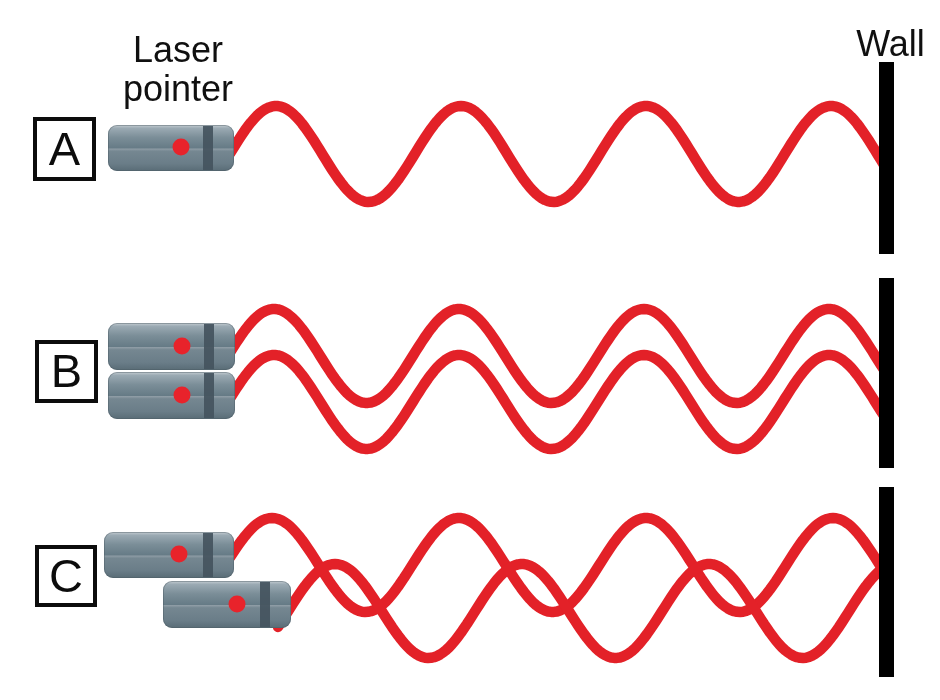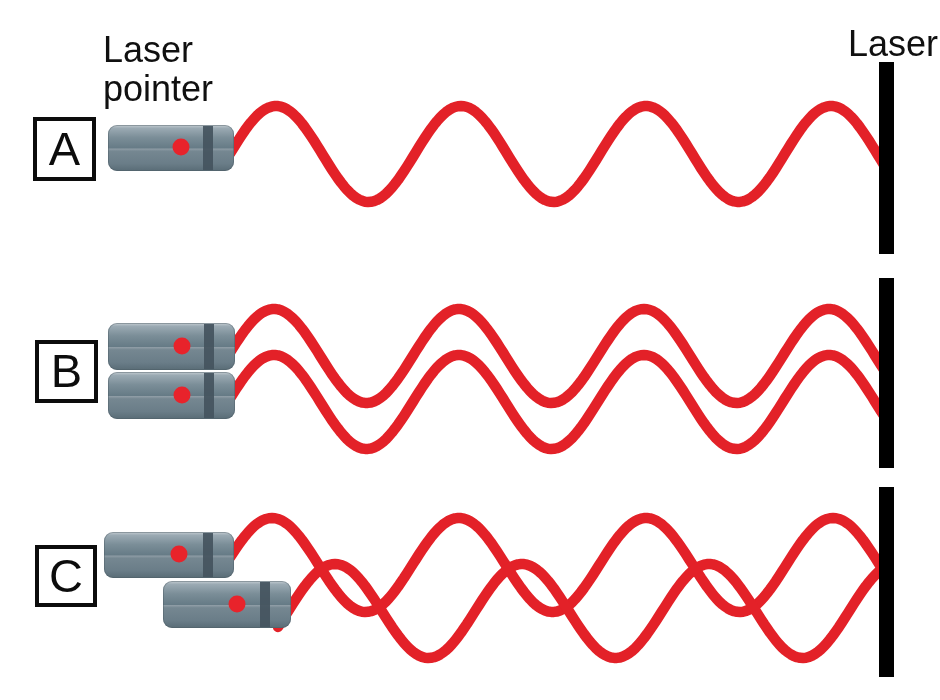--- a/index.html
+++ b/index.html
@@ -3,21 +3,21 @@
 <meta charset="utf-8">
 <style>
   html,body{margin:0;padding:0;background:#fff;}
   #stage{
     position:relative;width:940px;height:700px;overflow:hidden;
     background:var(--background,#ffffff);
     font-family:"Liberation Sans",sans-serif;
   }
   .txt-label{
     position:absolute;color:var(--text,#101010);
-    font-size:36px;line-height:39px;text-align:left;white-space:pre-line;
+    font-size:36px;line-height:39px;text-align:center;white-space:pre-line;
   }
   #beam-layer{position:absolute;left:0;top:0;z-index:1;}
   .laser{
     position:absolute;z-index:2;border-radius:9px;
     background:linear-gradient(180deg,
       #c6ced3 0%,
       #9baab3 7%,
       #7b8e98 27%,
       #667b86 50%,
       #8e9ca5 52%,
@@ -53,21 +53,21 @@
   <svg id="beam-layer" width="940" height="700" viewBox="0 0 940 700">
       <path d="M230.0 153.6 L233.0 148.7 L236.0 143.9 L239.0 139.2 L242.0 134.6 L245.0 130.2 L248.0 126.1 L251.0 122.3 L254.0 118.8 L257.0 115.7 L260.0 112.9 L263.0 110.6 L266.0 108.7 L269.0 107.4 L272.0 106.4 L275.0 106.0 L278.0 106.1 L281.0 106.7 L284.0 107.8 L287.0 109.3 L290.0 111.3 L293.0 113.8 L296.0 116.7 L299.0 119.9 L302.0 123.5 L305.0 127.5 L308.0 131.7 L311.0 136.1 L314.0 140.7 L317.0 145.5 L320.0 150.3 L323.0 155.2 L326.0 160.1 L329.0 164.9 L332.0 169.6 L335.0 174.1 L338.0 178.5 L341.0 182.5 L344.0 186.3 L347.0 189.8 L350.0 192.8 L353.0 195.5 L356.0 197.7 L359.0 199.5 L362.0 200.8 L365.0 201.7 L368.0 202.0 L371.0 201.8 L374.0 201.2 L377.0 200.0 L380.0 198.4 L383.0 196.3 L386.0 193.8 L389.0 190.8 L392.0 187.5 L395.0 183.8 L398.0 179.9 L401.0 175.6 L404.0 171.1 L407.0 166.5 L410.0 161.7 L413.0 156.9 L416.0 152.0 L419.0 147.1 L422.0 142.3 L425.0 137.6 L428.0 133.1 L431.0 128.8 L434.0 124.8 L437.0 121.1 L440.0 117.7 L443.0 114.7 L446.0 112.1 L449.0 109.9 L452.0 108.2 L455.0 107.0 L458.0 106.2 L461.0 106.0 L464.0 106.2 L467.0 107.0 L470.0 108.2 L473.0 109.9 L476.0 112.1 L479.0 114.7 L482.0 117.7 L485.0 121.1 L488.0 124.8 L491.0 128.8 L494.0 133.1 L497.0 137.6 L500.0 142.3 L503.0 147.1 L506.0 152.0 L509.0 156.9 L512.0 161.7 L515.0 166.5 L518.0 171.1 L521.0 175.6 L524.0 179.9 L527.0 183.8 L530.0 187.5 L533.0 190.8 L536.0 193.8 L539.0 196.3 L542.0 198.4 L545.0 200.0 L548.0 201.2 L551.0 201.8 L554.0 202.0 L557.0 201.7 L560.0 200.8 L563.0 199.5 L566.0 197.7 L569.0 195.5 L572.0 192.8 L575.0 189.8 L578.0 186.3 L581.0 182.5 L584.0 178.5 L587.0 174.1 L590.0 169.6 L593.0 164.9 L596.0 160.1 L599.0 155.2 L602.0 150.3 L605.0 145.5 L608.0 140.7 L611.0 136.1 L614.0 131.7 L617.0 127.5 L620.0 123.5 L623.0 119.9 L626.0 116.7 L629.0 113.8 L632.0 111.3 L635.0 109.3 L638.0 107.8 L641.0 106.7 L644.0 106.1 L647.0 106.0 L650.0 106.4 L653.0 107.4 L656.0 108.7 L659.0 110.6 L662.0 112.9 L665.0 115.7 L668.0 118.8 L671.0 122.3 L674.0 126.1 L677.0 130.2 L680.0 134.6 L683.0 139.2 L686.0 143.9 L689.0 148.7 L692.0 153.6 L695.0 158.5 L698.0 163.3 L701.0 168.1 L704.0 172.7 L707.0 177.1 L710.0 181.2 L713.0 185.1 L716.0 188.7 L719.0 191.9 L722.0 194.7 L725.0 197.0 L728.0 199.0 L731.0 200.5 L734.0 201.4 L737.0 201.9 L740.0 201.9 L743.0 201.4 L746.0 200.5 L749.0 199.0 L752.0 197.0 L755.0 194.7 L758.0 191.9 L761.0 188.7 L764.0 185.1 L767.0 181.2 L770.0 177.1 L773.0 172.7 L776.0 168.1 L779.0 163.3 L782.0 158.5 L785.0 153.6 L788.0 148.7 L791.0 143.9 L794.0 139.2 L797.0 134.6 L800.0 130.2 L803.0 126.1 L806.0 122.3 L809.0 118.8 L812.0 115.7 L815.0 112.9 L818.0 110.6 L821.0 108.7 L824.0 107.4 L827.0 106.4 L830.0 106.0 L833.0 106.1 L836.0 106.7 L839.0 107.8 L842.0 109.3 L845.0 111.3 L848.0 113.8 L851.0 116.7 L854.0 119.9 L857.0 123.5 L860.0 127.5 L863.0 131.7 L866.0 136.1 L869.0 140.7 L872.0 145.5 L875.0 150.3 L878.0 155.2 L881.0 160.1 L884.0 164.9 L886.0 168.1" fill="none" stroke="#e32128" stroke-width="10.5" stroke-linecap="round" stroke-linejoin="round"></path>
       <path d="M230.0 352.4 L233.0 347.7 L236.0 343.0 L239.0 338.5 L242.0 334.1 L245.0 330.0 L248.0 326.2 L251.0 322.6 L254.0 319.4 L257.0 316.6 L260.0 314.2 L263.0 312.2 L266.0 310.7 L269.0 309.7 L272.0 309.1 L275.0 309.0 L278.0 309.4 L281.0 310.3 L284.0 311.7 L287.0 313.5 L290.0 315.8 L293.0 318.5 L296.0 321.5 L299.0 324.9 L302.0 328.7 L305.0 332.7 L308.0 337.0 L311.0 341.5 L314.0 346.1 L317.0 350.8 L320.0 355.6 L323.0 360.4 L326.0 365.1 L329.0 369.8 L332.0 374.3 L335.0 378.6 L338.0 382.6 L341.0 386.4 L344.0 389.9 L347.0 393.1 L350.0 395.8 L353.0 398.1 L356.0 400.0 L359.0 401.5 L362.0 402.5 L365.0 402.9 L368.0 402.9 L371.0 402.5 L374.0 401.5 L377.0 400.0 L380.0 398.1 L383.0 395.8 L386.0 393.1 L389.0 389.9 L392.0 386.4 L395.0 382.6 L398.0 378.6 L401.0 374.3 L404.0 369.8 L407.0 365.1 L410.0 360.4 L413.0 355.6 L416.0 350.8 L419.0 346.1 L422.0 341.5 L425.0 337.0 L428.0 332.7 L431.0 328.7 L434.0 324.9 L437.0 321.5 L440.0 318.5 L443.0 315.8 L446.0 313.5 L449.0 311.7 L452.0 310.3 L455.0 309.4 L458.0 309.0 L461.0 309.1 L464.0 309.7 L467.0 310.7 L470.0 312.2 L473.0 314.2 L476.0 316.6 L479.0 319.4 L482.0 322.6 L485.0 326.2 L488.0 330.0 L491.0 334.1 L494.0 338.5 L497.0 343.0 L500.0 347.7 L503.0 352.4 L506.0 357.2 L509.0 362.0 L512.0 366.7 L515.0 371.3 L518.0 375.7 L521.0 380.0 L524.0 383.9 L527.0 387.6 L530.0 391.0 L533.0 394.0 L536.0 396.6 L539.0 398.8 L542.0 400.6 L545.0 401.9 L548.0 402.7 L551.0 403.0 L554.0 402.8 L557.0 402.2 L560.0 401.1 L563.0 399.5 L566.0 397.4 L569.0 394.9 L572.0 392.1 L575.0 388.8 L578.0 385.2 L581.0 381.3 L584.0 377.2 L587.0 372.8 L590.0 368.2 L593.0 363.5 L596.0 358.8 L599.0 354.0 L602.0 349.2 L605.0 344.5 L608.0 340.0 L611.0 335.6 L614.0 331.4 L617.0 327.4 L620.0 323.8 L623.0 320.5 L626.0 317.5 L629.0 315.0 L632.0 312.8 L635.0 311.2 L638.0 310.0 L641.0 309.2 L644.0 309.0 L647.0 309.2 L650.0 310.0 L653.0 311.2 L656.0 312.8 L659.0 315.0 L662.0 317.5 L665.0 320.5 L668.0 323.8 L671.0 327.4 L674.0 331.4 L677.0 335.6 L680.0 340.0 L683.0 344.5 L686.0 349.2 L689.0 354.0 L692.0 358.8 L695.0 363.5 L698.0 368.2 L701.0 372.8 L704.0 377.2 L707.0 381.3 L710.0 385.2 L713.0 388.8 L716.0 392.1 L719.0 394.9 L722.0 397.4 L725.0 399.5 L728.0 401.1 L731.0 402.2 L734.0 402.8 L737.0 403.0 L740.0 402.7 L743.0 401.9 L746.0 400.6 L749.0 398.8 L752.0 396.6 L755.0 394.0 L758.0 391.0 L761.0 387.6 L764.0 383.9 L767.0 380.0 L770.0 375.7 L773.0 371.3 L776.0 366.7 L779.0 362.0 L782.0 357.2 L785.0 352.4 L788.0 347.7 L791.0 343.0 L794.0 338.5 L797.0 334.1 L800.0 330.0 L803.0 326.2 L806.0 322.6 L809.0 319.4 L812.0 316.6 L815.0 314.2 L818.0 312.2 L821.0 310.7 L824.0 309.7 L827.0 309.1 L830.0 309.0 L833.0 309.4 L836.0 310.3 L839.0 311.7 L842.0 313.5 L845.0 315.8 L848.0 318.5 L851.0 321.5 L854.0 324.9 L857.0 328.7 L860.0 332.7 L863.0 337.0 L866.0 341.5 L869.0 346.1 L872.0 350.8 L875.0 355.6 L878.0 360.4 L881.0 365.1 L884.0 369.8 L886.0 372.8" fill="none" stroke="#e32128" stroke-width="10.5" stroke-linecap="round" stroke-linejoin="round"></path>
       <path d="M230.0 398.4 L233.0 393.7 L236.0 389.0 L239.0 384.5 L242.0 380.1 L245.0 376.0 L248.0 372.2 L251.0 368.6 L254.0 365.4 L257.0 362.6 L260.0 360.2 L263.0 358.2 L266.0 356.7 L269.0 355.7 L272.0 355.1 L275.0 355.0 L278.0 355.4 L281.0 356.3 L284.0 357.7 L287.0 359.5 L290.0 361.8 L293.0 364.5 L296.0 367.5 L299.0 370.9 L302.0 374.7 L305.0 378.7 L308.0 383.0 L311.0 387.5 L314.0 392.1 L317.0 396.8 L320.0 401.6 L323.0 406.4 L326.0 411.1 L329.0 415.8 L332.0 420.3 L335.0 424.6 L338.0 428.6 L341.0 432.4 L344.0 435.9 L347.0 439.1 L350.0 441.8 L353.0 444.1 L356.0 446.0 L359.0 447.5 L362.0 448.5 L365.0 448.9 L368.0 448.9 L371.0 448.5 L374.0 447.5 L377.0 446.0 L380.0 444.1 L383.0 441.8 L386.0 439.1 L389.0 435.9 L392.0 432.4 L395.0 428.6 L398.0 424.6 L401.0 420.3 L404.0 415.8 L407.0 411.1 L410.0 406.4 L413.0 401.6 L416.0 396.8 L419.0 392.1 L422.0 387.5 L425.0 383.0 L428.0 378.7 L431.0 374.7 L434.0 370.9 L437.0 367.5 L440.0 364.5 L443.0 361.8 L446.0 359.5 L449.0 357.7 L452.0 356.3 L455.0 355.4 L458.0 355.0 L461.0 355.1 L464.0 355.7 L467.0 356.7 L470.0 358.2 L473.0 360.2 L476.0 362.6 L479.0 365.4 L482.0 368.6 L485.0 372.2 L488.0 376.0 L491.0 380.1 L494.0 384.5 L497.0 389.0 L500.0 393.7 L503.0 398.4 L506.0 403.2 L509.0 408.0 L512.0 412.7 L515.0 417.3 L518.0 421.7 L521.0 426.0 L524.0 429.9 L527.0 433.6 L530.0 437.0 L533.0 440.0 L536.0 442.6 L539.0 444.8 L542.0 446.6 L545.0 447.9 L548.0 448.7 L551.0 449.0 L554.0 448.8 L557.0 448.2 L560.0 447.1 L563.0 445.5 L566.0 443.4 L569.0 440.9 L572.0 438.1 L575.0 434.8 L578.0 431.2 L581.0 427.3 L584.0 423.2 L587.0 418.8 L590.0 414.2 L593.0 409.5 L596.0 404.8 L599.0 400.0 L602.0 395.2 L605.0 390.5 L608.0 386.0 L611.0 381.6 L614.0 377.4 L617.0 373.4 L620.0 369.8 L623.0 366.5 L626.0 363.5 L629.0 361.0 L632.0 358.8 L635.0 357.2 L638.0 356.0 L641.0 355.2 L644.0 355.0 L647.0 355.2 L650.0 356.0 L653.0 357.2 L656.0 358.8 L659.0 361.0 L662.0 363.5 L665.0 366.5 L668.0 369.8 L671.0 373.4 L674.0 377.4 L677.0 381.6 L680.0 386.0 L683.0 390.5 L686.0 395.2 L689.0 400.0 L692.0 404.8 L695.0 409.5 L698.0 414.2 L701.0 418.8 L704.0 423.2 L707.0 427.3 L710.0 431.2 L713.0 434.8 L716.0 438.1 L719.0 440.9 L722.0 443.4 L725.0 445.5 L728.0 447.1 L731.0 448.2 L734.0 448.8 L737.0 449.0 L740.0 448.7 L743.0 447.9 L746.0 446.6 L749.0 444.8 L752.0 442.6 L755.0 440.0 L758.0 437.0 L761.0 433.6 L764.0 429.9 L767.0 426.0 L770.0 421.7 L773.0 417.3 L776.0 412.7 L779.0 408.0 L782.0 403.2 L785.0 398.4 L788.0 393.7 L791.0 389.0 L794.0 384.5 L797.0 380.1 L800.0 376.0 L803.0 372.2 L806.0 368.6 L809.0 365.4 L812.0 362.6 L815.0 360.2 L818.0 358.2 L821.0 356.7 L824.0 355.7 L827.0 355.1 L830.0 355.0 L833.0 355.4 L836.0 356.3 L839.0 357.7 L842.0 359.5 L845.0 361.8 L848.0 364.5 L851.0 367.5 L854.0 370.9 L857.0 374.7 L860.0 378.7 L863.0 383.0 L866.0 387.5 L869.0 392.1 L872.0 396.8 L875.0 401.6 L878.0 406.4 L881.0 411.1 L884.0 415.8 L886.0 418.8" fill="none" stroke="#e32128" stroke-width="10.5" stroke-linecap="round" stroke-linejoin="round"></path>
       <path d="M230.0 557.5 L233.0 552.9 L236.0 548.4 L239.0 544.1 L242.0 539.9 L245.0 536.1 L248.0 532.5 L251.0 529.2 L254.0 526.3 L257.0 523.8 L260.0 521.8 L263.0 520.1 L266.0 519.0 L269.0 518.2 L272.0 518.0 L275.0 518.2 L278.0 519.0 L281.0 520.1 L284.0 521.8 L287.0 523.8 L290.0 526.3 L293.0 529.2 L296.0 532.5 L299.0 536.1 L302.0 539.9 L305.0 544.1 L308.0 548.4 L311.0 552.9 L314.0 557.5 L317.0 562.2 L320.0 567.0 L323.0 571.7 L326.0 576.3 L329.0 580.9 L332.0 585.2 L335.0 589.4 L338.0 593.3 L341.0 597.0 L344.0 600.3 L347.0 603.2 L350.0 605.8 L353.0 607.9 L356.0 609.6 L359.0 610.9 L362.0 611.7 L365.0 612.0 L368.0 611.8 L371.0 611.2 L374.0 610.1 L377.0 608.5 L380.0 606.5 L383.0 604.1 L386.0 601.3 L389.0 598.1 L392.0 594.6 L395.0 590.7 L398.0 586.7 L401.0 582.3 L404.0 577.9 L407.0 573.2 L410.0 568.5 L413.0 563.8 L416.0 559.1 L419.0 554.4 L422.0 549.9 L425.0 545.5 L428.0 541.3 L431.0 537.3 L434.0 533.6 L437.0 530.3 L440.0 527.3 L443.0 524.6 L446.0 522.4 L449.0 520.6 L452.0 519.3 L455.0 518.4 L458.0 518.0 L461.0 518.1 L464.0 518.7 L467.0 519.7 L470.0 521.2 L473.0 523.1 L476.0 525.5 L479.0 528.2 L482.0 531.3 L485.0 534.8 L488.0 538.6 L491.0 542.6 L494.0 546.9 L497.0 551.4 L500.0 556.0 L503.0 560.7 L506.0 565.4 L509.0 570.1 L512.0 574.8 L515.0 579.4 L518.0 583.8 L521.0 588.0 L524.0 592.0 L527.0 595.8 L530.0 599.2 L533.0 602.3 L536.0 605.0 L539.0 607.2 L542.0 609.1 L545.0 610.5 L548.0 611.5 L551.0 611.9 L554.0 611.9 L557.0 611.5 L560.0 610.5 L563.0 609.1 L566.0 607.2 L569.0 605.0 L572.0 602.3 L575.0 599.2 L578.0 595.8 L581.0 592.0 L584.0 588.0 L587.0 583.8 L590.0 579.4 L593.0 574.8 L596.0 570.1 L599.0 565.4 L602.0 560.7 L605.0 556.0 L608.0 551.4 L611.0 546.9 L614.0 542.6 L617.0 538.6 L620.0 534.8 L623.0 531.3 L626.0 528.2 L629.0 525.5 L632.0 523.1 L635.0 521.2 L638.0 519.7 L641.0 518.7 L644.0 518.1 L647.0 518.0 L650.0 518.4 L653.0 519.3 L656.0 520.6 L659.0 522.4 L662.0 524.6 L665.0 527.3 L668.0 530.3 L671.0 533.6 L674.0 537.3 L677.0 541.3 L680.0 545.5 L683.0 549.9 L686.0 554.4 L689.0 559.1 L692.0 563.8 L695.0 568.5 L698.0 573.2 L701.0 577.9 L704.0 582.3 L707.0 586.7 L710.0 590.7 L713.0 594.6 L716.0 598.1 L719.0 601.3 L722.0 604.1 L725.0 606.5 L728.0 608.5 L731.0 610.1 L734.0 611.2 L737.0 611.8 L740.0 612.0 L743.0 611.7 L746.0 610.9 L749.0 609.6 L752.0 607.9 L755.0 605.8 L758.0 603.2 L761.0 600.3 L764.0 597.0 L767.0 593.3 L770.0 589.4 L773.0 585.2 L776.0 580.9 L779.0 576.3 L782.0 571.7 L785.0 567.0 L788.0 562.2 L791.0 557.5 L794.0 552.9 L797.0 548.4 L800.0 544.1 L803.0 539.9 L806.0 536.1 L809.0 532.5 L812.0 529.2 L815.0 526.3 L818.0 523.8 L821.0 521.8 L824.0 520.1 L827.0 519.0 L830.0 518.2 L833.0 518.0 L836.0 518.2 L839.0 519.0 L842.0 520.1 L845.0 521.8 L848.0 523.8 L851.0 526.3 L854.0 529.2 L857.0 532.5 L860.0 536.1 L863.0 539.9 L866.0 544.1 L869.0 548.4 L872.0 552.9 L875.0 557.5 L878.0 562.2 L881.0 567.0 L884.0 571.7 L886.0 574.8" fill="none" stroke="#e32128" stroke-width="10.5" stroke-linecap="round" stroke-linejoin="round"></path>
       <path d="M278.0 626.9 L281.0 622.3 L284.0 617.7 L287.0 613.0 L290.0 608.2 L293.0 603.5 L296.0 598.9 L299.0 594.4 L302.0 590.1 L305.0 585.9 L308.0 582.1 L311.0 578.5 L314.0 575.2 L317.0 572.3 L320.0 569.8 L323.0 567.8 L326.0 566.1 L329.0 565.0 L332.0 564.2 L335.0 564.0 L338.0 564.2 L341.0 565.0 L344.0 566.1 L347.0 567.8 L350.0 569.8 L353.0 572.3 L356.0 575.2 L359.0 578.5 L362.0 582.1 L365.0 585.9 L368.0 590.1 L371.0 594.4 L374.0 598.9 L377.0 603.5 L380.0 608.2 L383.0 613.0 L386.0 617.7 L389.0 622.3 L392.0 626.9 L395.0 631.2 L398.0 635.4 L401.0 639.3 L404.0 643.0 L407.0 646.3 L410.0 649.2 L413.0 651.8 L416.0 653.9 L419.0 655.6 L422.0 656.9 L425.0 657.7 L428.0 658.0 L431.0 657.8 L434.0 657.2 L437.0 656.1 L440.0 654.5 L443.0 652.5 L446.0 650.1 L449.0 647.3 L452.0 644.1 L455.0 640.6 L458.0 636.7 L461.0 632.7 L464.0 628.3 L467.0 623.9 L470.0 619.2 L473.0 614.5 L476.0 609.8 L479.0 605.1 L482.0 600.4 L485.0 595.9 L488.0 591.5 L491.0 587.3 L494.0 583.3 L497.0 579.6 L500.0 576.3 L503.0 573.3 L506.0 570.6 L509.0 568.4 L512.0 566.6 L515.0 565.3 L518.0 564.4 L521.0 564.0 L524.0 564.1 L527.0 564.7 L530.0 565.7 L533.0 567.2 L536.0 569.1 L539.0 571.5 L542.0 574.2 L545.0 577.3 L548.0 580.8 L551.0 584.6 L554.0 588.6 L557.0 592.9 L560.0 597.4 L563.0 602.0 L566.0 606.7 L569.0 611.4 L572.0 616.1 L575.0 620.8 L578.0 625.4 L581.0 629.8 L584.0 634.0 L587.0 638.0 L590.0 641.8 L593.0 645.2 L596.0 648.3 L599.0 651.0 L602.0 653.2 L605.0 655.1 L608.0 656.5 L611.0 657.5 L614.0 657.9 L617.0 657.9 L620.0 657.5 L623.0 656.5 L626.0 655.1 L629.0 653.2 L632.0 651.0 L635.0 648.3 L638.0 645.2 L641.0 641.8 L644.0 638.0 L647.0 634.0 L650.0 629.8 L653.0 625.4 L656.0 620.8 L659.0 616.1 L662.0 611.4 L665.0 606.7 L668.0 602.0 L671.0 597.4 L674.0 592.9 L677.0 588.6 L680.0 584.6 L683.0 580.8 L686.0 577.3 L689.0 574.2 L692.0 571.5 L695.0 569.1 L698.0 567.2 L701.0 565.7 L704.0 564.7 L707.0 564.1 L710.0 564.0 L713.0 564.4 L716.0 565.3 L719.0 566.6 L722.0 568.4 L725.0 570.6 L728.0 573.3 L731.0 576.3 L734.0 579.6 L737.0 583.3 L740.0 587.3 L743.0 591.5 L746.0 595.9 L749.0 600.4 L752.0 605.1 L755.0 609.8 L758.0 614.5 L761.0 619.2 L764.0 623.9 L767.0 628.3 L770.0 632.7 L773.0 636.7 L776.0 640.6 L779.0 644.1 L782.0 647.3 L785.0 650.1 L788.0 652.5 L791.0 654.5 L794.0 656.1 L797.0 657.2 L800.0 657.8 L803.0 658.0 L806.0 657.7 L809.0 656.9 L812.0 655.6 L815.0 653.9 L818.0 651.8 L821.0 649.2 L824.0 646.3 L827.0 643.0 L830.0 639.3 L833.0 635.4 L836.0 631.2 L839.0 626.9 L842.0 622.3 L845.0 617.7 L848.0 613.0 L851.0 608.2 L854.0 603.5 L857.0 598.9 L860.0 594.4 L863.0 590.1 L866.0 585.9 L869.0 582.1 L872.0 578.5 L875.0 575.2 L878.0 572.3 L881.0 569.8 L884.0 567.8 L886.0 566.6" fill="none" stroke="#e32128" stroke-width="10.5" stroke-linecap="round" stroke-linejoin="round"></path>
     </svg>
 
   <div class="txt-label" id="laser-pointer-label" style="left: 103px; top: 30px; width: 150px;">Laser pointer</div>
 
-  <div class="txt-label" id="wall-label" style="left: 848px; top: 24px; width: 85px;">Laser</div>
+  <div class="txt-label" id="wall-label" style="left: 848px; top: 24px; width: 85px;">Wall</div>
 
   <div id="diagram-layer">
       <div class="laser" style="left: 108px; top: 125px; width: 126px; height: 46px;">
         <div class="laser-band"></div>
         <div class="laser-dot" style="left: 58%; top: 48%;"></div>
       </div>
       <div class="wall" style="left: 879px; top: 62px; width: 15px; height: 192px;"></div>
       <div class="label-box" style="left: 33px; top: 117px; width: 63px; height: 64px;">
         <span>A</span>
       </div>

